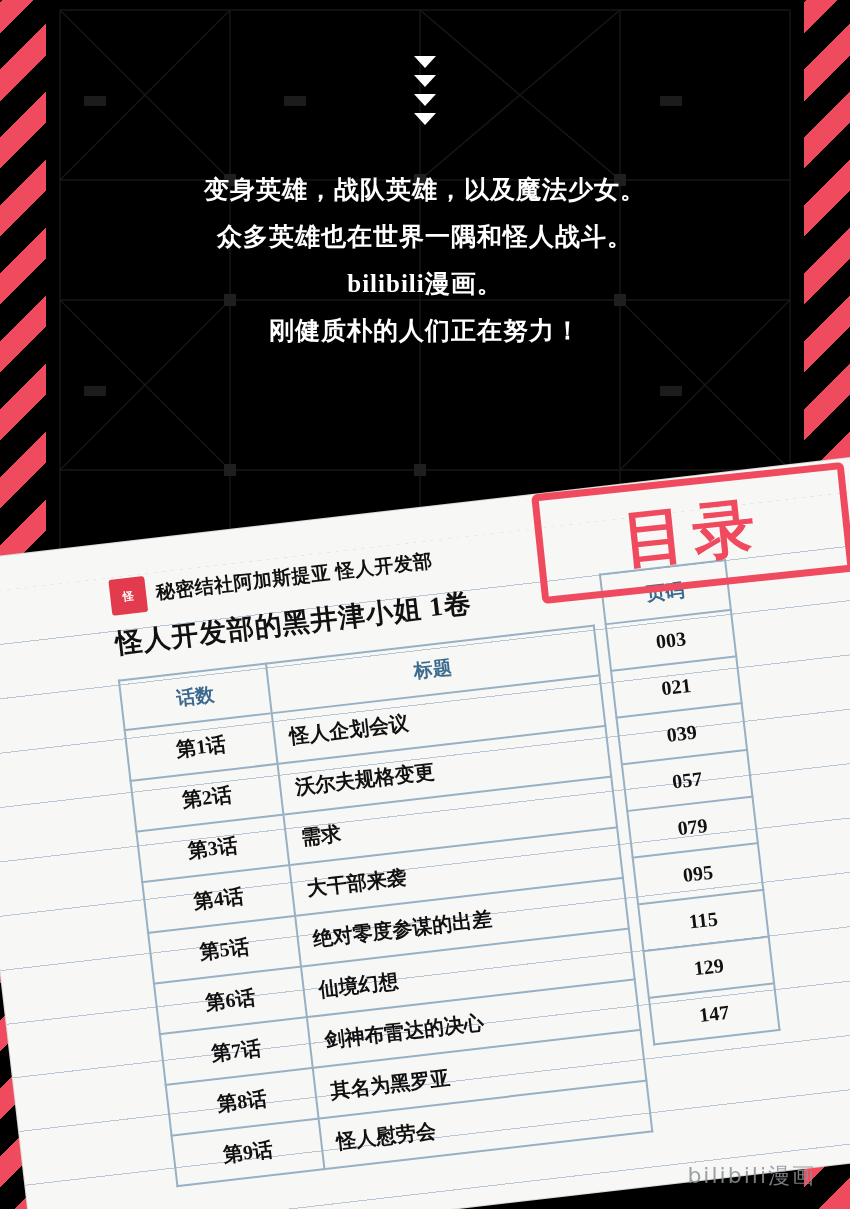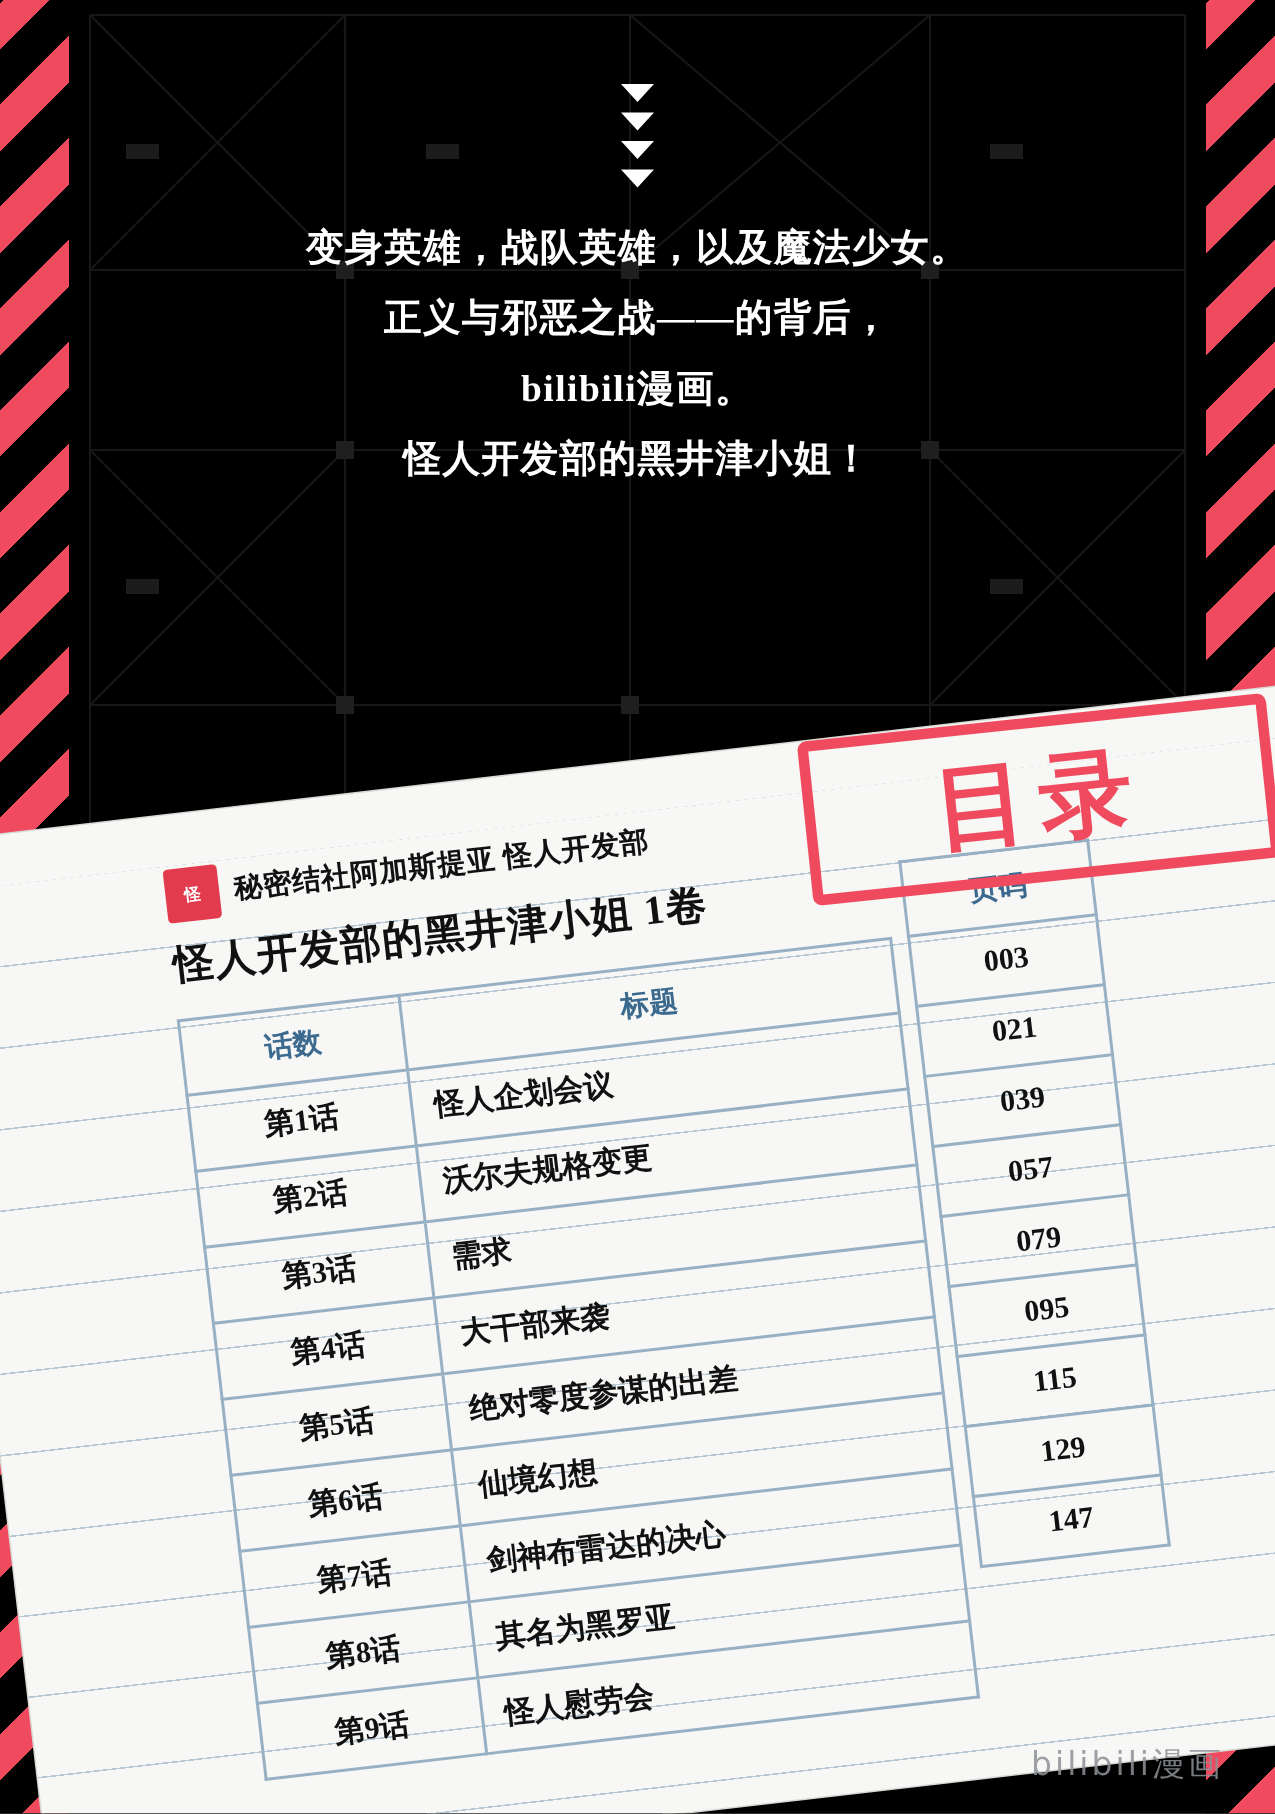--- a/index.html
+++ b/index.html
@@ -58,21 +58,21 @@
     width: 0; height: 0;
     margin: 0 auto 7px auto;
     border-left: 11px solid transparent;
     border-right: 11px solid transparent;
     border-top: 12px solid #ffffff;
   }
 
   
   .intro {
     position: absolute;
-    top: 142px;
+    top: 166px;
     left: 0;
     width: 850px;
     text-align: center;
     color: #ffffff;
     font-family: "Liberation Serif", serif;
     font-weight: bold;
     font-size: 25px;
     line-height: 47px;
     letter-spacing: 1px;
   }
@@ -263,23 +263,23 @@
 
   <div class="chevrons">
     <span class="chev"></span>
     <span class="chev"></span>
     <span class="chev"></span>
     <span class="chev"></span>
   </div>
 
   <div class="intro">
     <p>变身英雄，战队英雄，以及魔法少女。</p>
-    <p>正义与邪恶之战——的背后，</p>
+    <p>众多英雄也在世界一隅和怪人战斗。</p>
     <p>bilibili漫画。</p>
-    <p>怪人开发部的黑井津小姐！</p>
+    <p>刚健质朴的人们正在努力！</p>
   </div>
 
   <div class="sheet-wrap">
     <div class="sheet">
       <div class="sheet-lines"></div>
 
       <div class="sheet-header">
         <div class="org-stamp">怪</div>
         <div class="org-name">秘密结社阿加斯提亚 怪人开发部</div>
       </div>

